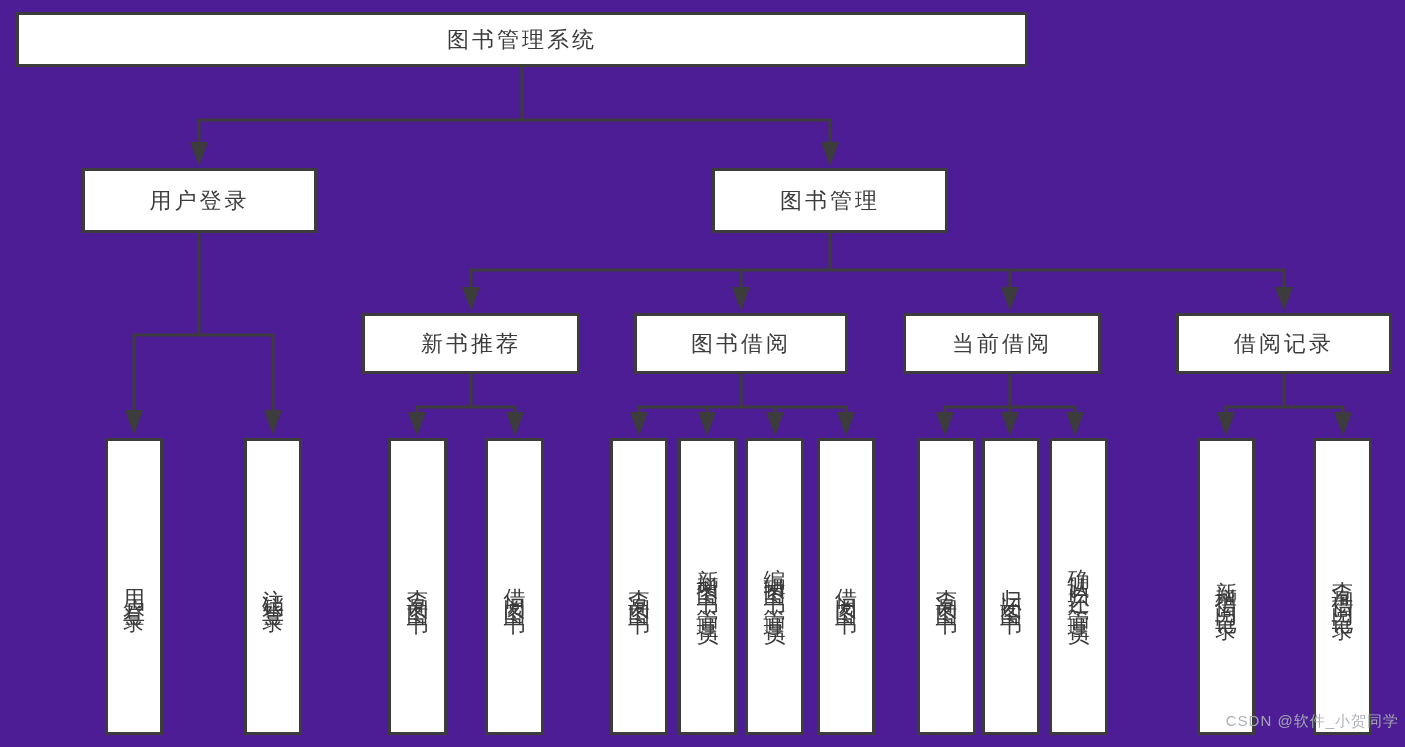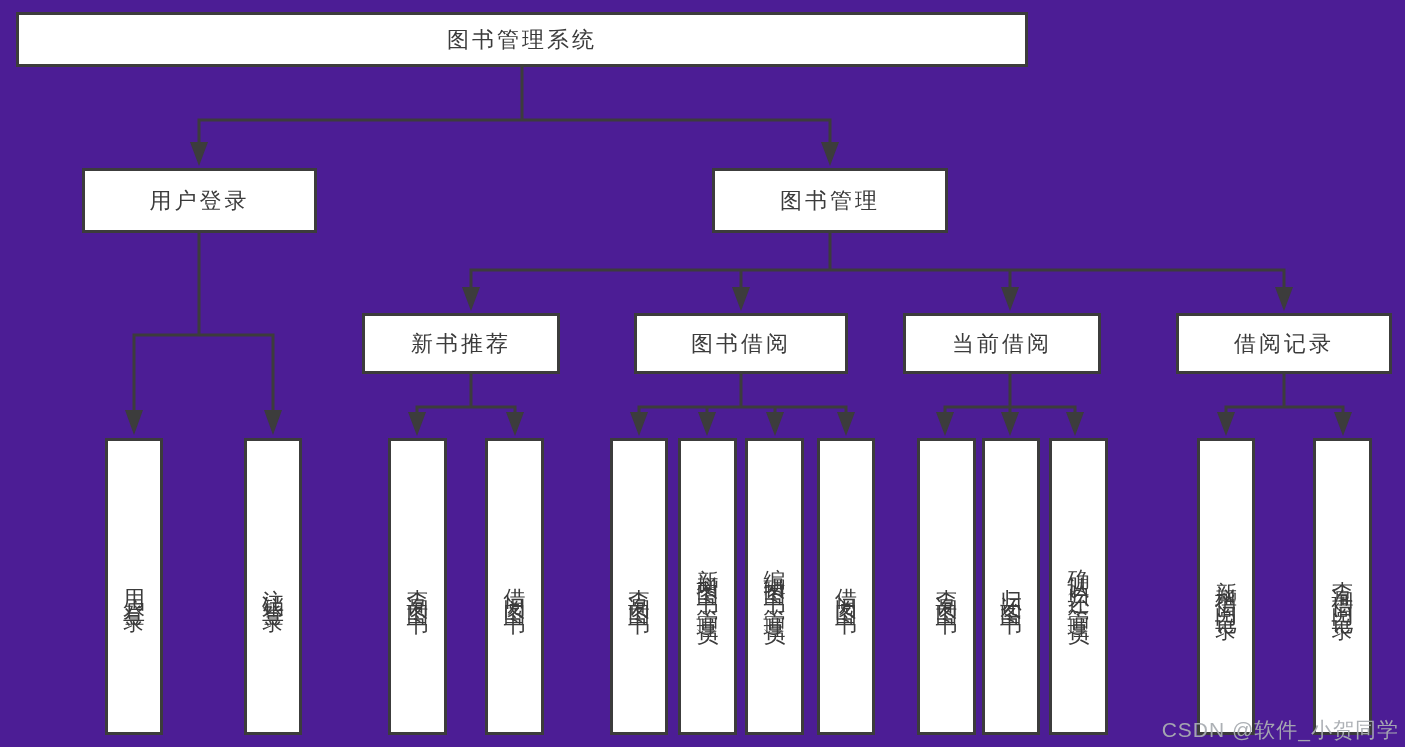--- a/index.html
+++ b/index.html
@@ -8,22 +8,22 @@
     font-family:"Liberation Sans","DejaVu Sans",sans-serif;
   }
   .connectors{position:absolute;left:0;top:0;z-index:1;}
   .box{
     position:absolute;box-sizing:border-box;border:3px solid #3c3c3c;background:#ffffff;
     display:flex;align-items:center;justify-content:center;color:#3b3b3b;z-index:2;
   }
   .box.h span{font-size:22px;letter-spacing:3px;white-space:nowrap;}
   .box.v span{writing-mode:vertical-rl;font-size:22px;letter-spacing:8px;line-height:1;}
   .watermark{
-    position:absolute;right:6px;bottom:3px;z-index:5;
-    font-size:21px;letter-spacing:1px;color:#a9adb2;opacity:0.95;white-space:nowrap;
+    position:absolute;right:6px;bottom:16px;z-index:5;
+    font-size:15px;letter-spacing:1px;color:#a9adb2;opacity:0.95;white-space:nowrap;
   }
 </style>
 </head>
 <body>
 
 <div class="stage">
 
   <svg class="connectors" width="1405" height="747" viewBox="0 0 1405 747" fill="none" stroke="#3c3c3c" stroke-width="3">
     <g>
       <path d="M522 67 V120 M197.5 120 H831.5 M199 118.5 V146 M830 118.5 V146"></path>
@@ -71,21 +71,21 @@
     <span>图书管理系统</span>
   </div>
 
   <div class="box h" style="left:82px;top:168px;width:235px;height:65px;">
     <span>用户登录</span>
   </div>
   <div class="box h" style="left:712px;top:168px;width:236px;height:65px;align-items:center;">
     <span>图书管理</span>
   </div>
 
-  <div class="box h" style="left:362px;top:313px;width:198px;height:61px;">
+  <div class="box h" style="left:362px;top:313px;width:218px;height:61px;">
     <span>新书推荐</span>
   </div>
   <div class="box h" style="left:634px;top:313px;width:214px;height:61px;text-align:center;">
     <span>图书借阅</span>
   </div>
   <div class="box h" style="left:903px;top:313px;width:198px;height:61px;">
     <span>当前借阅</span>
   </div>
   <div class="box h" style="left:1176px;top:313px;width:216px;height:61px;">
     <span>借阅记录</span>

